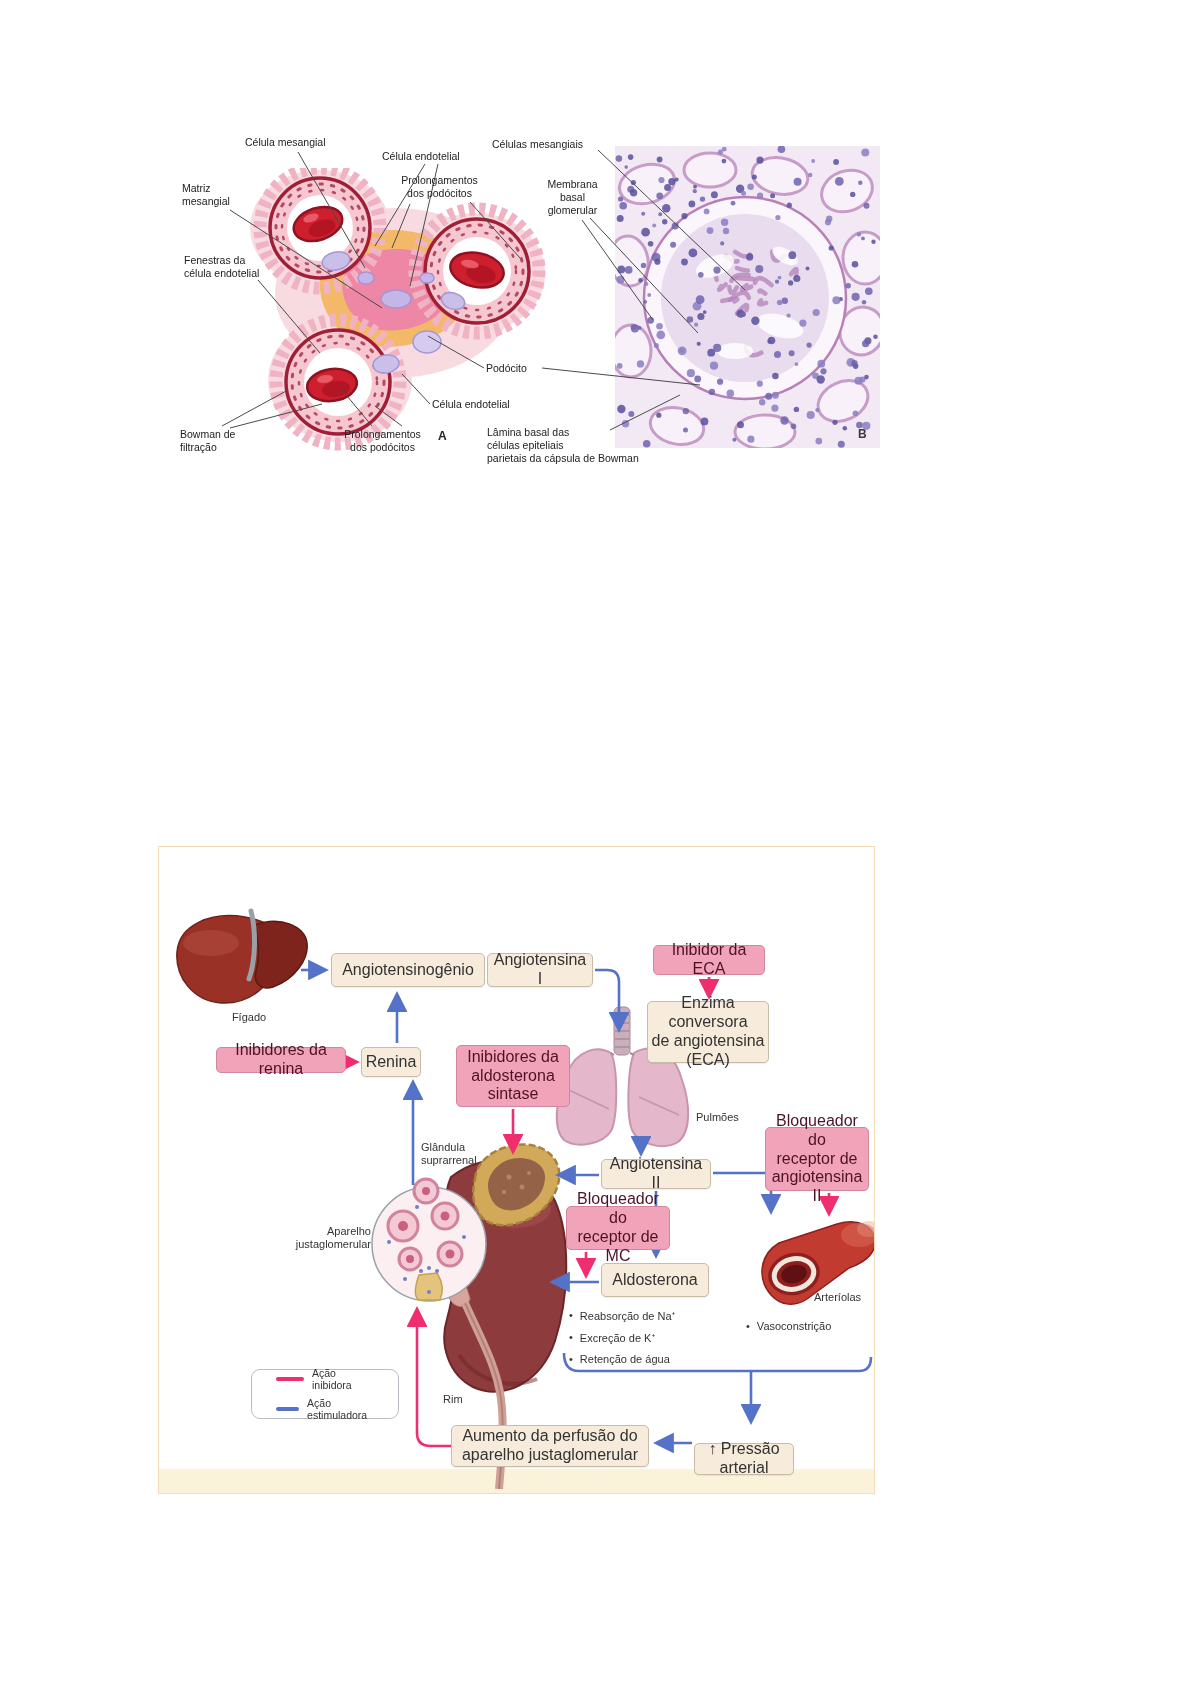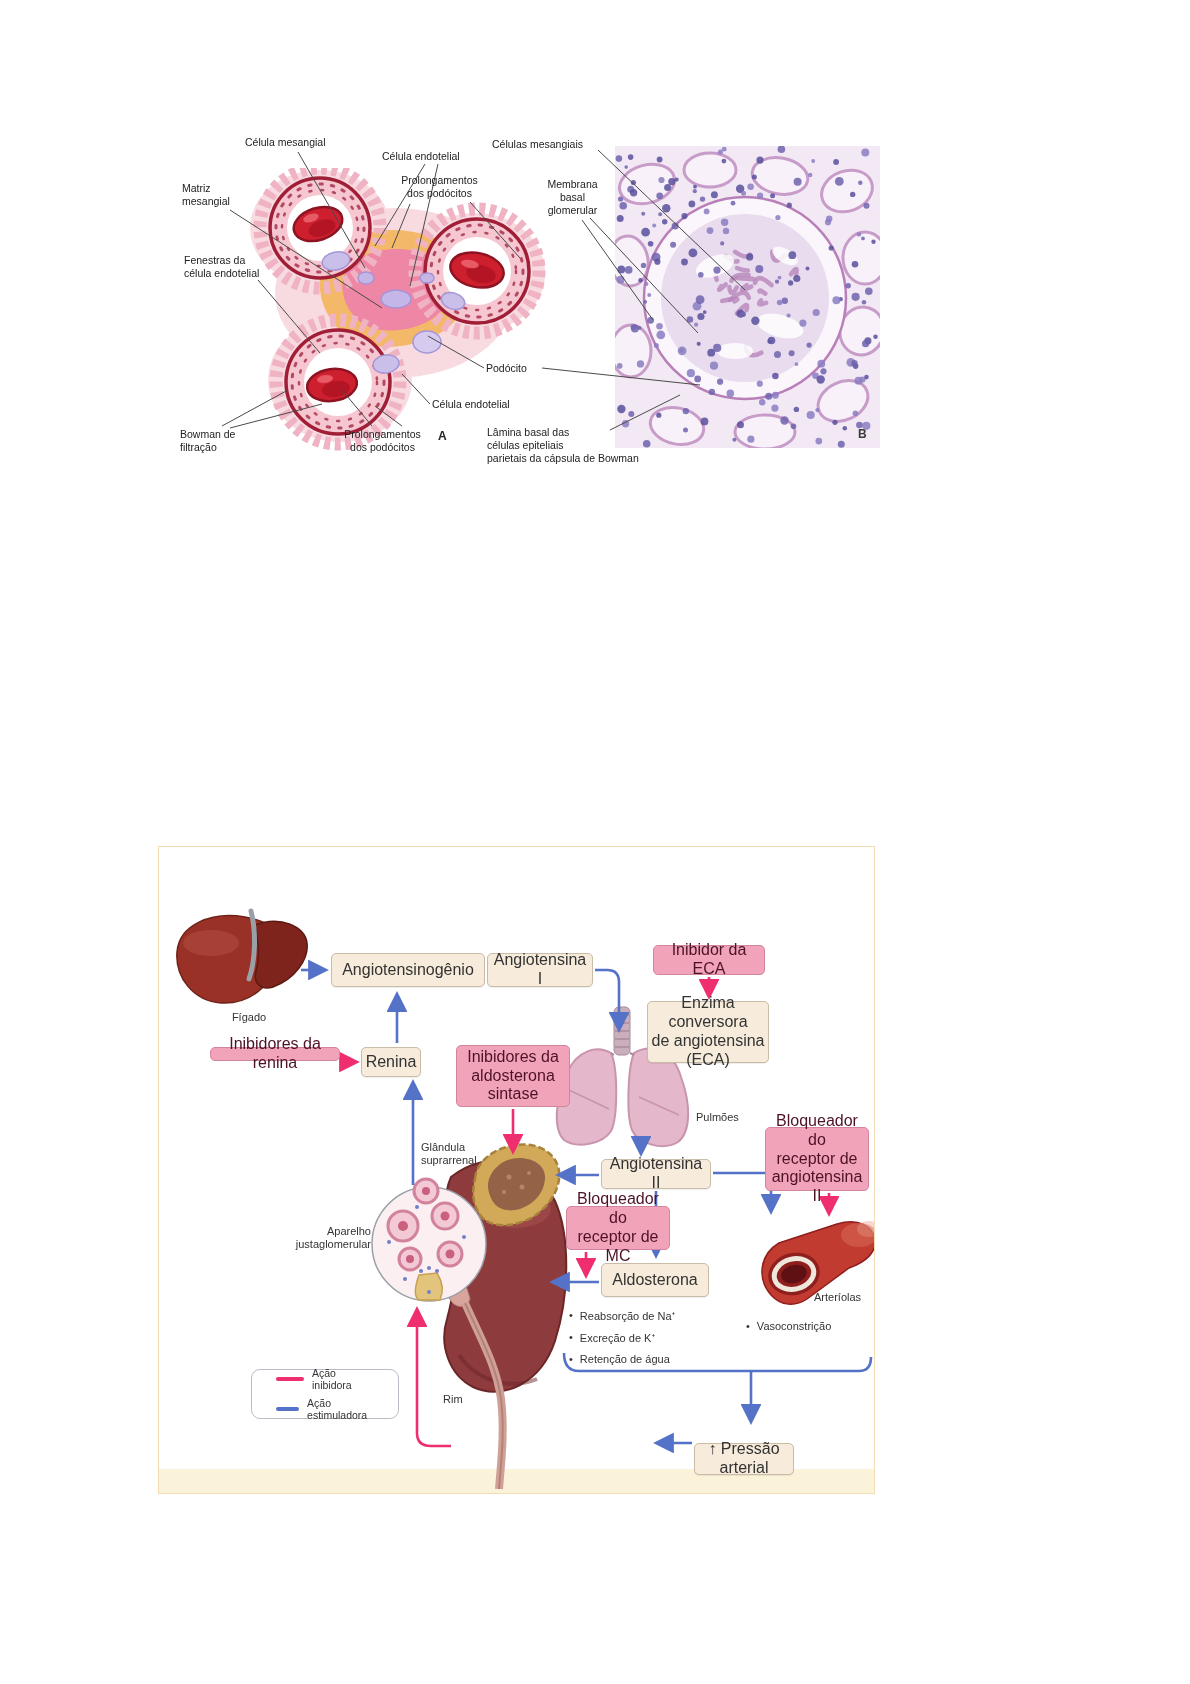--- a/index.html
+++ b/index.html
@@ -488,32 +488,34 @@
       <path d="M292,599 H272 Q258,599 258,586 V463" marker-end="url(#mp)"></path>
     </g>
   </svg>
 
   <div class="bx cream" style="left:172px;top:106px;width:154px;height:34px">Angiotensinogênio</div>
   <div class="bx cream" style="left:328px;top:106px;width:106px;height:34px">Angiotensina I</div>
   <div class="bx pink" style="left:494px;top:98px;width:112px;height:30px">Inibidor da ECA</div>
   <div class="bx cream" style="left:488px;top:154px;width:122px;height:62px">Enzima conversora
 de angiotensina
 (ECA)</div>
-  <div class="bx pink" style="left:51px;top:200px;width:130px;height:14px">Inibidores da renina</div>
+  <div class="bx pink" style="left:57px;top:200px;width:130px;height:26px">Inibidores da renina</div>
   <div class="bx cream" style="left:202px;top:200px;width:60px;height:30px">Renina</div>
   <div class="bx pink" style="left:297px;top:198px;width:114px;height:62px">Inibidores da
 aldosterona
 sintase</div>
   <div class="bx cream" style="left:442px;top:312px;width:110px;height:30px">Angiotensina II</div>
   <div class="bx pink" style="left:606px;top:280px;width:104px;height:64px">Bloqueador do
 receptor de
 angiotensina II</div>
   <div class="bx pink" style="left:407px;top:359px;width:104px;height:44px">Bloqueador do
 receptor de MC</div>
   <div class="bx cream" style="left:442px;top:416px;width:108px;height:34px">Aldosterona</div>
+  <div class="bx cream" style="left:292px;top:578px;width:198px;height:42px">Aumento da perfusão do
+aparelho justaglomerular</div>
   <div class="bx cream" style="left:535px;top:596px;width:100px;height:32px">↑ Pressão arterial</div>
 
   <div class="lbl2" style="left:45px;top:164px;width:90px;text-align:center">Fígado</div>
   <div class="lbl2" style="left:537px;top:264px">Pulmões</div>
   <div class="lbl2" style="left:262px;top:294px">Glândula
 suprarrenal</div>
   <div class="lbl2" style="left:112px;top:378px;width:100px;text-align:right">Aparelho
 justaglomerular</div>
   <div class="lbl2" style="left:284px;top:546px">Rim</div>
   <div class="lbl2" style="left:655px;top:444px">Arteríolas</div>

